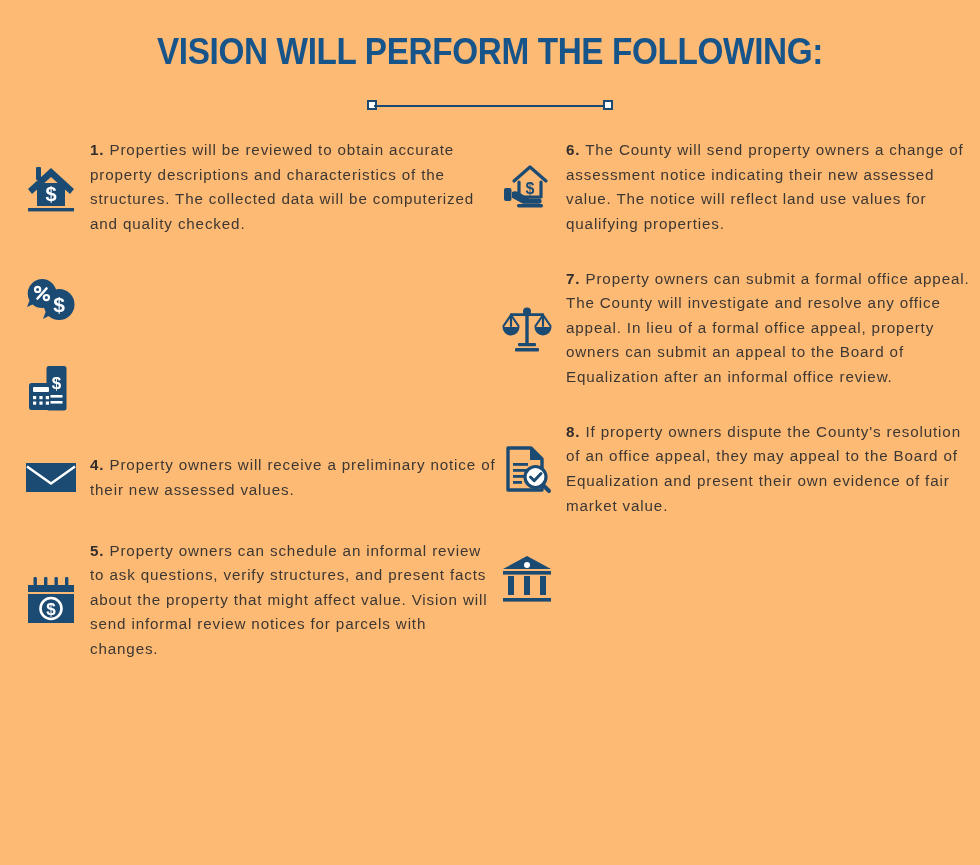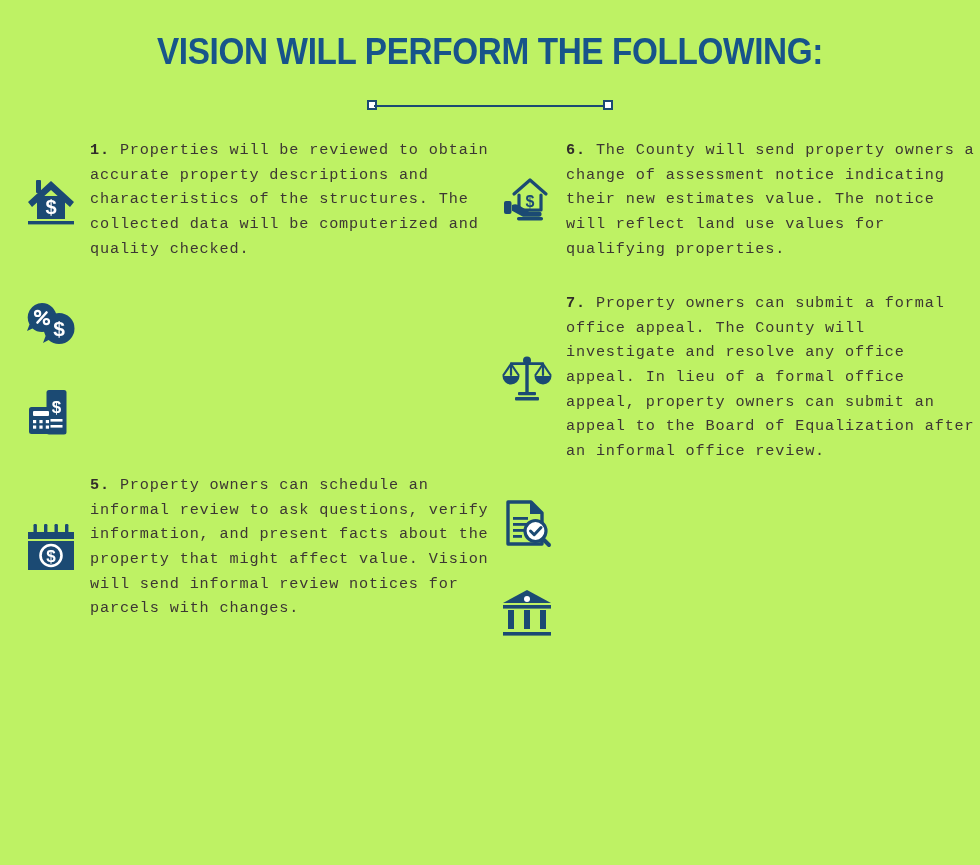--- a/index.html
+++ b/index.html
@@ -10,21 +10,21 @@
     width: 980px;
     height: 865px;
     background: #ffffff;
     font-family: "Liberation Sans", sans-serif;
     overflow: hidden;
   }
   .page {
     position: relative;
     width: 980px;
     height: 865px;
-    background: #bef264;
+    background: #fdba74;
   }
 
   
   .header {
     padding-top: 32px;
     text-align: center;
   }
   .title {
     font-family: "Liberation Sans", sans-serif;
     font-size: 37px;
@@ -99,21 +99,21 @@
     height: 58px;
     margin-right: 10px;
     display: flex;
     align-items: center;
     justify-content: center;
   }
   .item-icon svg { display: block; }
 
   .item-text {
     flex: 1 1 auto;
-    font-family: Liberation Mono, monospace;
+    font-family: Liberation Sans, sans-serif;
     font-size: 15.2px;
     line-height: 1.62;
     color: #3d3733;
     letter-spacing: 0.85px;
     font-weight: normal;
   }
   .item-text .num {
     font-weight: bold;
     color: #322d2a;
   }
@@ -189,37 +189,47 @@
             </g>
             <text x="33.5" y="29" font-family="Liberation Sans, sans-serif" font-size="17" font-weight="bold" fill="#ffffff" text-anchor="middle">$</text>
             <g fill="#ffffff">
               <rect x="27.5" y="35" width="12" height="2.6"></rect>
               <rect x="27.5" y="41" width="12" height="2.6"></rect>
             </g>
           </svg>
         </span>
       </div>
 
+      <div class="item">
+        <span class="item-icon">
+          <svg width="56" height="56" viewBox="0 0 56 56">
+            <rect x="3" y="16" width="50" height="26" fill="#1b4a73"></rect>
+            <path d="M3 16 L28 34 L53 16 L53 13 L3 13 Z" fill="#1b4a73"></path>
+            <path d="M4 16.5 L28 33.5 L52 16.5" fill="none" stroke="#ffffff" stroke-width="2.4"></path>
+          </svg>
+        </span>
+        <span class="item-text"><b class="num">4.</b><span> Property owners will receive a preliminary notice of their new assessed values.</span></span>
+      </div>
 
       <div class="item">
         <span class="item-icon">
           <svg width="56" height="56" viewBox="0 0 56 56">
             <g fill="#1b4a73">
               <rect x="10.5" y="5" width="3.4" height="9" rx="1.2"></rect>
               <rect x="21" y="5" width="3.4" height="9" rx="1.2"></rect>
               <rect x="31.5" y="5" width="3.4" height="9" rx="1.2"></rect>
               <rect x="42" y="5" width="3.4" height="9" rx="1.2"></rect>
               <rect x="5" y="13" width="46" height="7"></rect>
               <rect x="5" y="22" width="46" height="29"></rect>
             </g>
             <circle cx="28" cy="36.5" r="10.5" fill="none" stroke="#ffffff" stroke-width="2.6"></circle>
             <text x="28" y="43" font-family="Liberation Sans, sans-serif" font-size="17" font-weight="bold" fill="#ffffff" text-anchor="middle">$</text>
           </svg>
         </span>
-        <span class="item-text"><b class="num">5.</b><span> Property owners can schedule an informal review to ask questions, verify information, and present facts about the property that might affect value. Vision will send informal review notices for parcels with changes.</span></span>
+        <span class="item-text"><b class="num">5.</b><span> Property owners can schedule an informal review to ask questions, verify structures, and present facts about the property that might affect value. Vision will send informal review notices for parcels with changes.</span></span>
       </div>
 
     </div>
 
     <div class="col col-right">
 
       <div class="item">
         <span class="item-icon">
           <svg width="56" height="56" viewBox="0 0 56 56">
             <g fill="none" stroke="#1b4a73" stroke-width="3.2" stroke-linejoin="round" stroke-linecap="round">
@@ -227,21 +237,21 @@
               <path d="M20 23 V38 H42 V23"></path>
             </g>
             <text x="31" y="35" font-family="Liberation Sans, sans-serif" font-size="16" font-weight="bold" fill="#1b4a73" text-anchor="middle">$</text>
             <g fill="#1b4a73">
               <rect x="5" y="29" width="7.5" height="13" rx="2"></rect>
               <path d="M13 33 q4 -2 8 1 l9 5.5 h10 a2.6 2.6 0 0 1 0 5.2 H24 l-11 -6 Z"></path>
               <rect x="18" y="45" width="26" height="3.4" rx="1.6"></rect>
             </g>
           </svg>
         </span>
-        <span class="item-text"><b class="num">6.</b><span> The County will send property owners a change of assessment notice indicating their new estimates value. The notice will reflect land use values for qualifying properties.</span></span>
+        <span class="item-text"><b class="num">6.</b><span> The County will send property owners a change of assessment notice indicating their new assessed value. The notice will reflect land use values for qualifying properties.</span></span>
       </div>
 
       <div class="item">
         <span class="item-icon">
           <svg width="56" height="56" viewBox="0 0 56 56">
             <g fill="#1b4a73">
               <circle cx="28" cy="11.5" r="4"></circle>
               <rect x="26.3" y="13" width="3.4" height="30"></rect>
               <rect x="19" y="43" width="18" height="3.2" rx="1"></rect>
               <rect x="16" y="48" width="24" height="3.4" rx="1"></rect>
@@ -273,20 +283,21 @@
               <rect x="14" y="22" width="15" height="2.8"></rect>
               <rect x="14" y="28" width="15" height="2.8"></rect>
               <rect x="14" y="34" width="11" height="2.8"></rect>
               <rect x="14" y="40" width="9" height="2.8"></rect>
             </g>
             <circle cx="36.5" cy="36" r="10.5" fill="#ffffff" stroke="#1b4a73" stroke-width="3.2"></circle>
             <path d="M31.5 36 L35.2 39.7 L42 32.5" fill="none" stroke="#1b4a73" stroke-width="3" stroke-linecap="round" stroke-linejoin="round"></path>
             <line x1="44" y1="44" x2="50" y2="50" stroke="#1b4a73" stroke-width="4" stroke-linecap="round"></line>
           </svg>
         </span>
+        <span class="item-text"><b class="num">8.</b><span> If property owners dispute the County's resolution of an office appeal, they may appeal to the Board of Equalization and present their own evidence of fair market value.</span></span>
       </div>
 
       <div class="item">
         <span class="item-icon">
           <svg width="56" height="56" viewBox="0 0 56 56">
             <g fill="#1b4a73">
               <path d="M28 7 L52 20 H4 Z"></path>
               <rect x="4" y="22" width="48" height="3.6"></rect>
               <rect x="9" y="27" width="6" height="19"></rect>
               <rect x="25" y="27" width="6" height="19"></rect>

